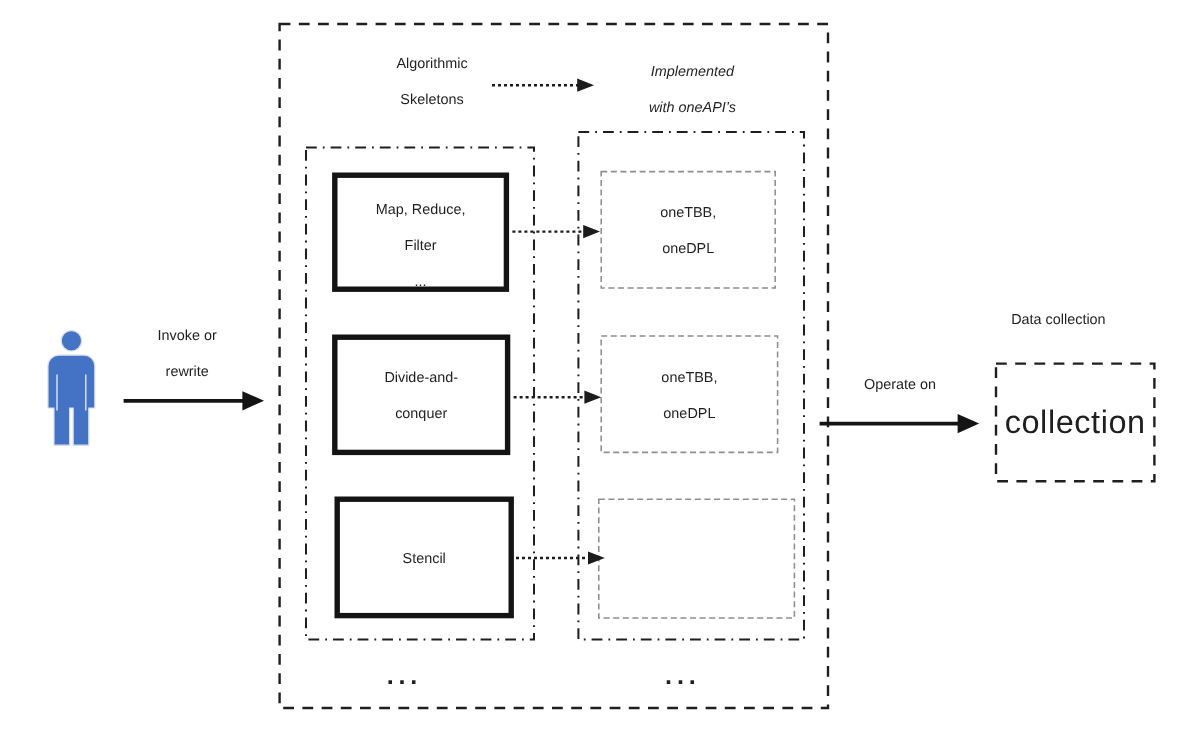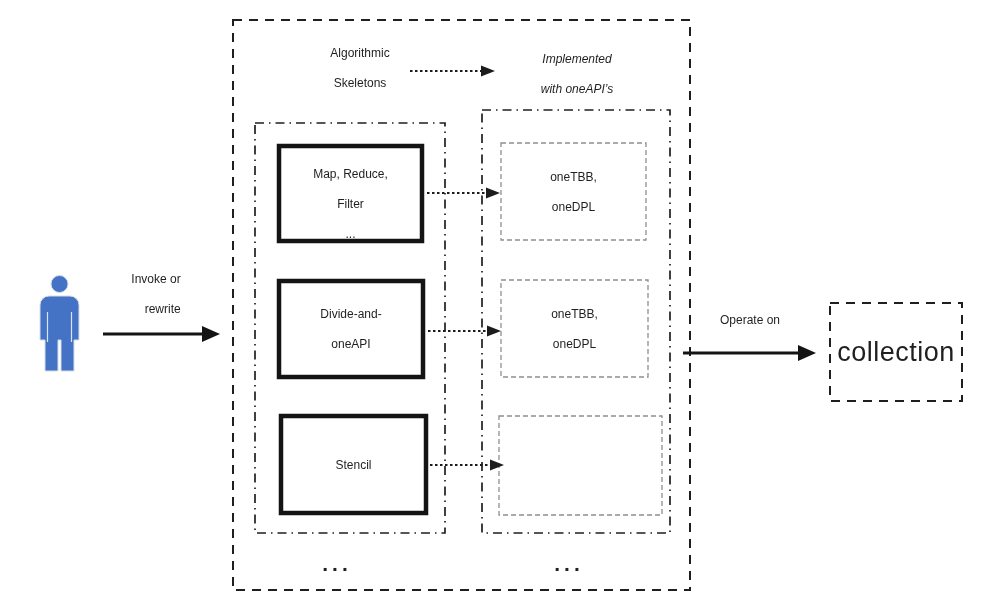--- a/index.html
+++ b/index.html
@@ -57,42 +57,43 @@
       <polygon points="798,345 816,353 798,361"></polygon>
     </g>
 
     <g>
       <circle cx="59.5" cy="284" r="8.5" stroke="#d6dcea" stroke-width="1" fill="#4472C4"></circle>
       <path d="M40,305 a9,9 0 0 1 9,-9 h21 a9,9 0 0 1 9,9 v35 h-5 v31 h-13 v-31 h-3 v31 h-13 v-31 h-5 z" stroke="#d6dcea" stroke-width="1" fill="#4472C4"></path>
       <path d="M47.5,312 v30 M71.5,312 v30" stroke="#ffffff" stroke-width="1.2" opacity="0.8" fill="none"></path>
     </g>
   </svg>
 
-  <div class="txt" style="left:100px;top:264px;width:112px;height:60px;text-align:right;">Invoke or
+  <div class="txt" style="left:100px;top:264px;width:112px;height:60px;">Invoke or
 rewrite</div>
 
   <div class="txt" style="left:280px;top:37px;width:160px;height:62px;">Algorithmic
 Skeletons</div>
 
   <div class="txt" style="left:497px;top:43px;width:160px;height:62px;font-style:italic;">Implemented
 with oneAPI’s</div>
 
   <div class="txt" style="left:279px;top:156px;width:143px;height:95px;">Map, Reduce,
 Filter
 ...</div>
   <div class="txt" style="left:279px;top:281px;width:144px;height:96px;">Divide-and-
-oneAPI</div>
+conquer</div>
   <div class="txt" style="left:281px;top:416px;width:145px;height:97px;text-align:right;">Stencil</div>
 
   <div class="txt" style="left:501px;top:143px;width:145px;height:97px;">oneTBB,
 oneDPL</div>
   <div class="txt" style="left:501px;top:280px;width:147px;height:97px;">oneTBB,
 oneDPL</div>
 
   <div class="txt dots" style="left:302px;top:550px;width:70px;height:28px;">...</div>
   <div class="txt dots" style="left:534px;top:550px;width:70px;height:28px;">...</div>
 
   <div class="txt" style="left:688px;top:306px;width:124px;height:28px;">Operate on</div>
 
+  <div class="txt" style="left:796px;top:252px;width:172px;height:28px;">Data collection</div>
 
   <div class="txt collection-label" style="left:830px;top:303px;width:132px;height:98px;">collection</div>
 
 </div>
 
 </body></html>

